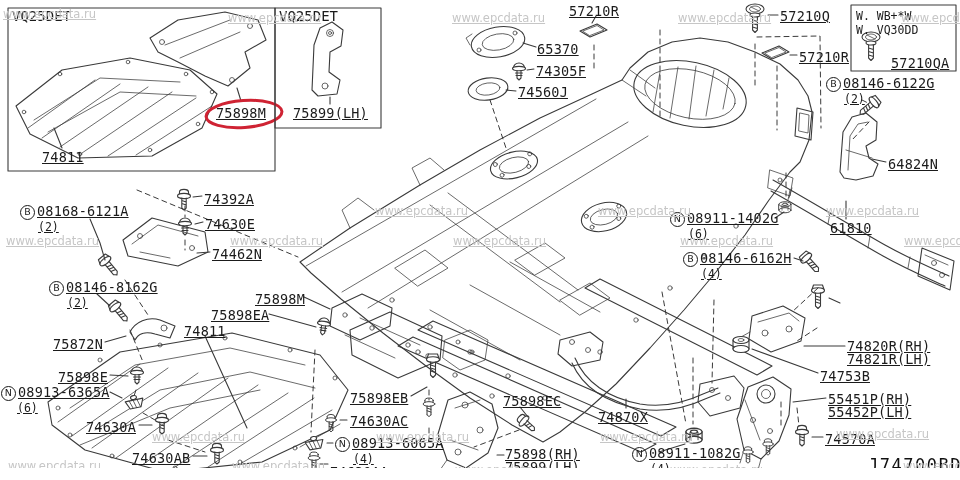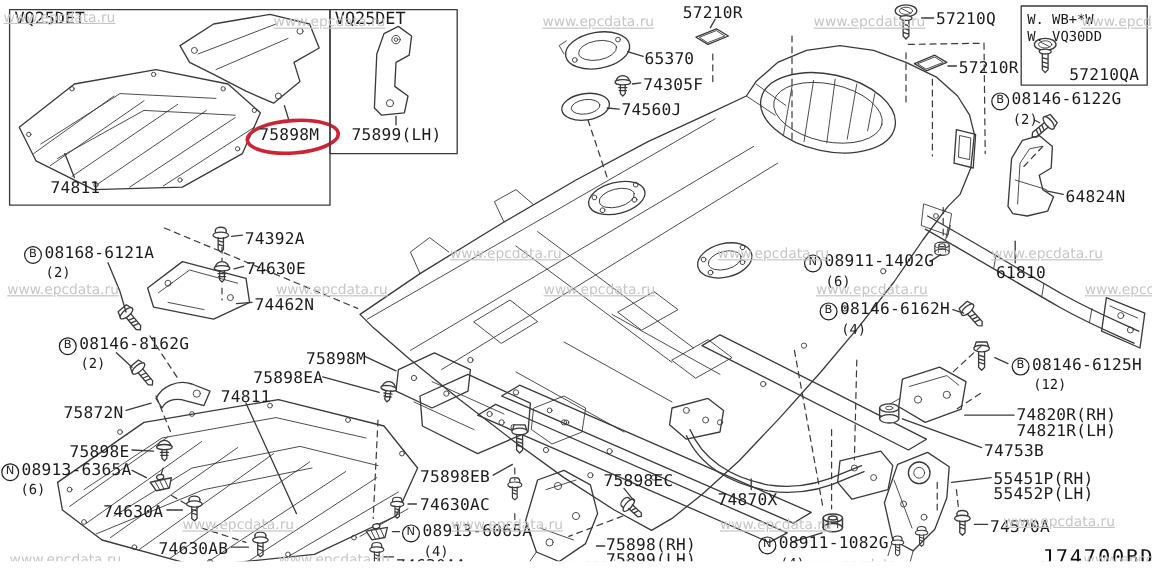--- a/index.html
+++ b/index.html
@@ -7,21 +7,21 @@
          font-family:"DejaVu Sans Mono",monospace;}
   #art{position:absolute;left:0;top:0;}
   #art path,#art line,#art polyline,#art polygon,#art ellipse,#art circle,#art rect{
        fill:none;stroke:#3a3a3a;stroke-width:1.1;stroke-linecap:round;stroke-linejoin:round;}
   #art .fw{fill:#fff;}
   #art .tn{stroke-width:.75;}
   #art .dsh{stroke-dasharray:5 4;stroke-width:1;}
   #art .red{stroke:#cf2333;stroke-width:3;}
   #art .rule{stroke:#111;stroke-width:2.5;}
   .co{position:absolute;font:13.5px "DejaVu Sans Mono",monospace;color:#1b1b1b;
-      white-space:nowrap;letter-spacing:.2px;}
+      white-space:nowrap;letter-spacing:.2px;text-decoration:underline;}
   .circ{display:inline-block;width:13px;height:13px;border:1.3px solid #1b1b1b;border-radius:50%;
         font-size:9.5px;line-height:12.5px;text-align:center;vertical-align:1px;margin-right:2px;
         font-family:"DejaVu Sans",sans-serif;}
   .qty{font-size:11.5px;margin-left:18px;letter-spacing:0;}
   .spec{position:absolute;font:11.5px "DejaVu Sans Mono",monospace;color:#1b1b1b;white-space:nowrap;}
   .title{position:absolute;font:14px "DejaVu Sans Mono",monospace;color:#1b1b1b;white-space:nowrap;}
   .wm{position:absolute;font:11.5px "DejaVu Sans",sans-serif;color:#c6c6c6;white-space:nowrap;text-decoration:underline;}
   #code{position:absolute;left:868px;top:455px;font:17px "DejaVu Sans Mono",monospace;
         letter-spacing:1.5px;color:#111;}
 </style>
@@ -338,21 +338,20 @@
   <div class="co" style="left:20px;top:203px"><span class="circ">B</span><span>08168-6121A</span><div class="qty">(2)</div></div>
   <div class="co" style="left:204px;top:191px"><span>74392A</span></div>
   <div class="co" style="left:205px;top:216px"><span>74630E</span></div>
   <div class="co" style="left:212px;top:246px"><span>74462N</span></div>
   <div class="co" style="left:670px;top:210px"><span class="circ">N</span><span>08911-1402G</span><div class="qty">(6)</div></div>
   <div class="co" style="left:830px;top:220px"><span>61810</span></div>
   <div class="co" style="left:683px;top:250px"><span class="circ">B</span><span>08146-6162H</span><div class="qty">(4)</div></div>
   <div class="co" style="left:49px;top:279px"><span class="circ">B</span><span>08146-8162G</span><div class="qty">(2)</div></div>
   <div class="co" style="left:255px;top:291px"><span>75898M</span></div>
   <div class="co" style="left:211px;top:307px"><span>75898EA</span></div>
-  <div class="co" style="left:843px;top:296px"><span class="circ">B</span><span>08146-6125H</span><div class="qty">(12)</div></div>
   <div class="co" style="left:847px;top:338px"><span>74820R(RH)</span></div>
   <div class="co" style="left:847px;top:351px"><span>74821R(LH)</span></div>
   <div class="co" style="left:53px;top:336px"><span>75872N</span></div>
   <div class="co" style="left:184px;top:323px"><span>74811</span></div>
   <div class="co" style="left:820px;top:368px"><span>74753B</span></div>
   <div class="co" style="left:58px;top:369px"><span>75898E</span></div>
   <div class="co" style="left:1px;top:384px"><span class="circ">N</span><span>08913-6365A</span><div class="qty" style="margin-left:16px">(6)</div></div>
   <div class="co" style="left:828px;top:391px"><span>55451P(RH)</span></div>
   <div class="co" style="left:828px;top:404px"><span>55452P(LH)</span></div>
   <div class="co" style="left:86px;top:419px"><span>74630A</span></div>

